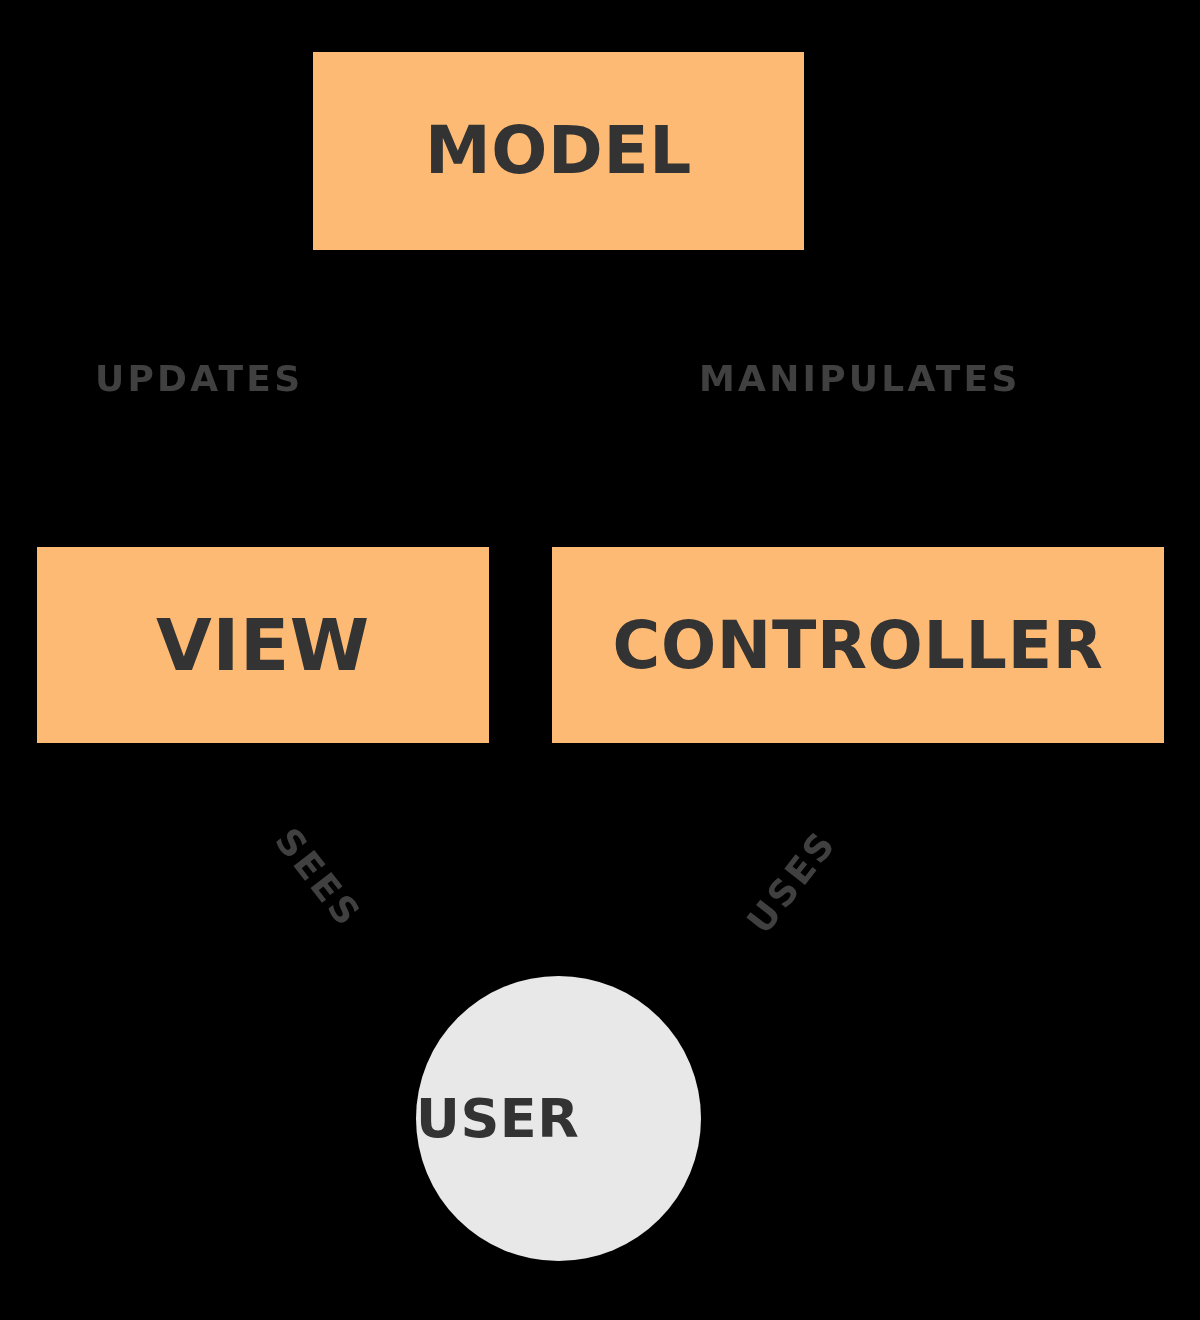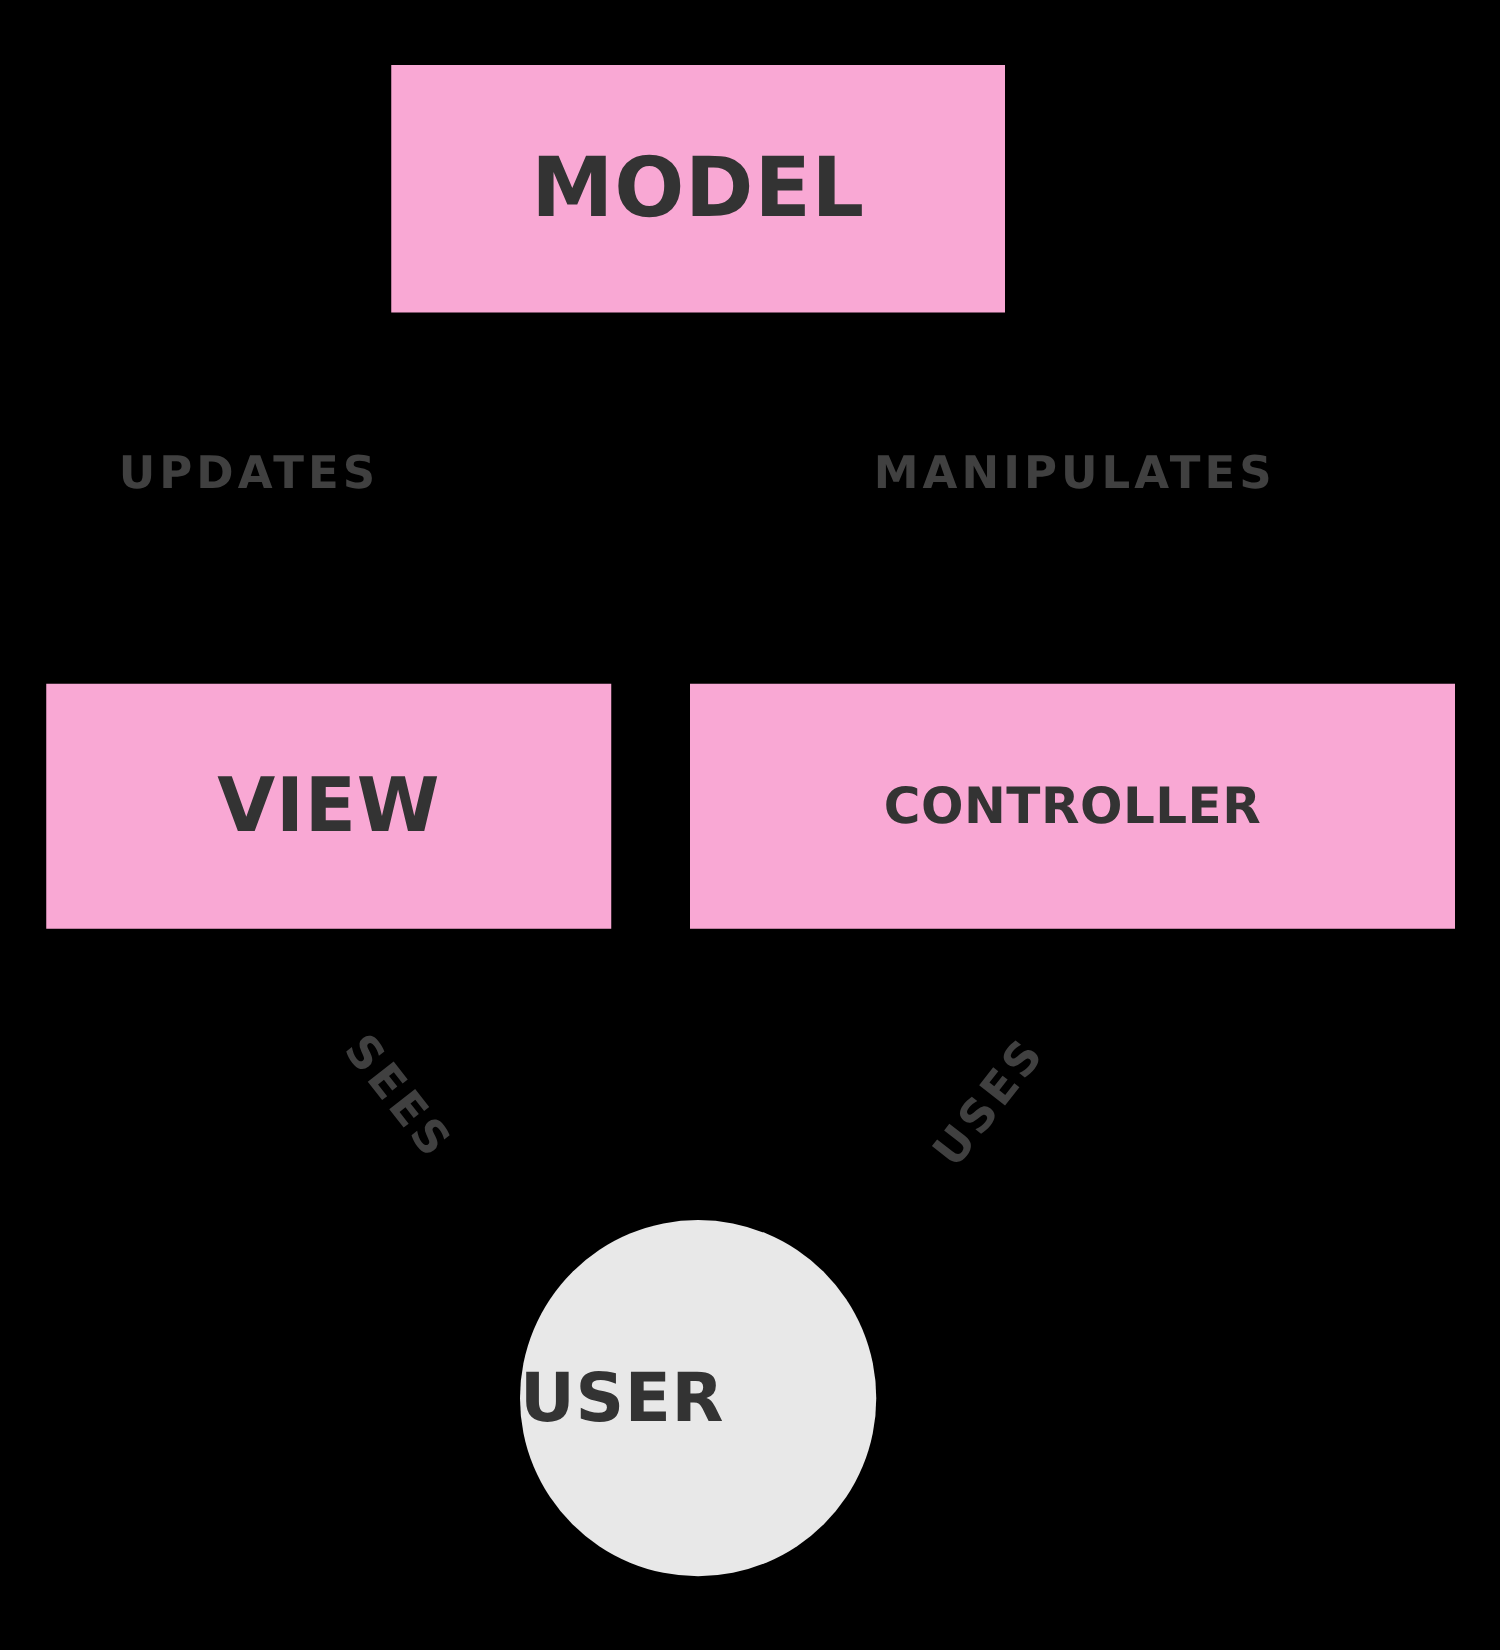--- a/index.html
+++ b/index.html
@@ -15,21 +15,21 @@
     position: relative;
     width: 1200px;
     height: 1320px;
     background: #000000;
     overflow: hidden;
   }
 
   
   .node-box {
     position: absolute;
-    background: #f9a8d4;
+    background: #fdba74;
     display: flex;
     align-items: center;
     justify-content: center;
     box-sizing: border-box;
   }
   .node-box .node-label {
     color: #333333;
     font-weight: bold;
     font-family: "DejaVu Sans", "Liberation Sans", sans-serif;
     letter-spacing: 0.01em;
@@ -45,29 +45,29 @@
     height: 198px;
   }
   #node-model .node-label { font-size: 66px; }
 
   #node-view {
     left: 37px;
     top: 547px;
     width: 452px;
     height: 196px;
   }
-  #node-view .node-label { font-size: 60px; }
+  #node-view .node-label { font-size: 72px; }
 
   #node-controller {
     left: 552px;
     top: 547px;
     width: 612px;
     height: 196px;
   }
-  #node-controller .node-label { font-size: 40px; }
+  #node-controller .node-label { font-size: 65px; }
 
   
   #node-user {
     position: absolute;
     left: 416px;
     top: 976px;
     width: 285px;
     height: 285px;
     border-radius: 50%;
     background: #e8e8e8;

